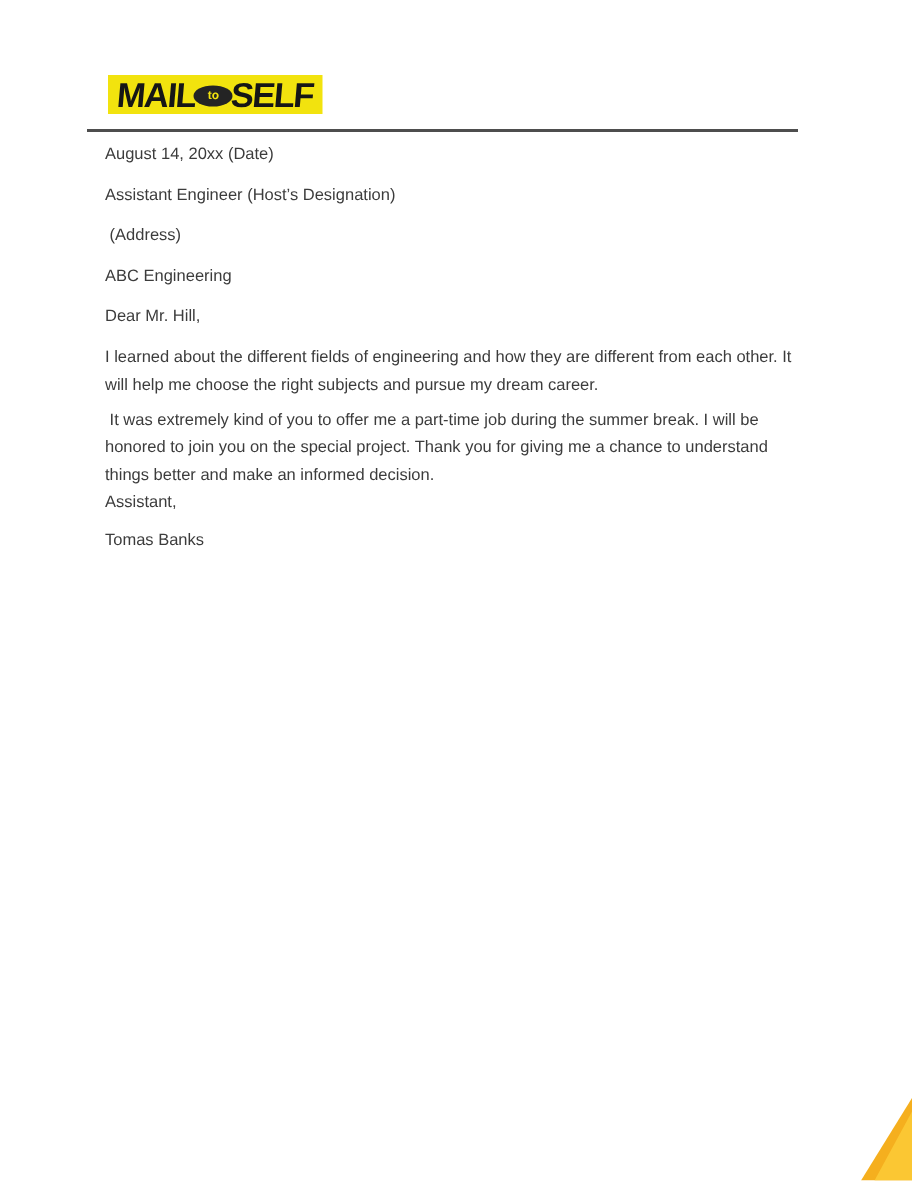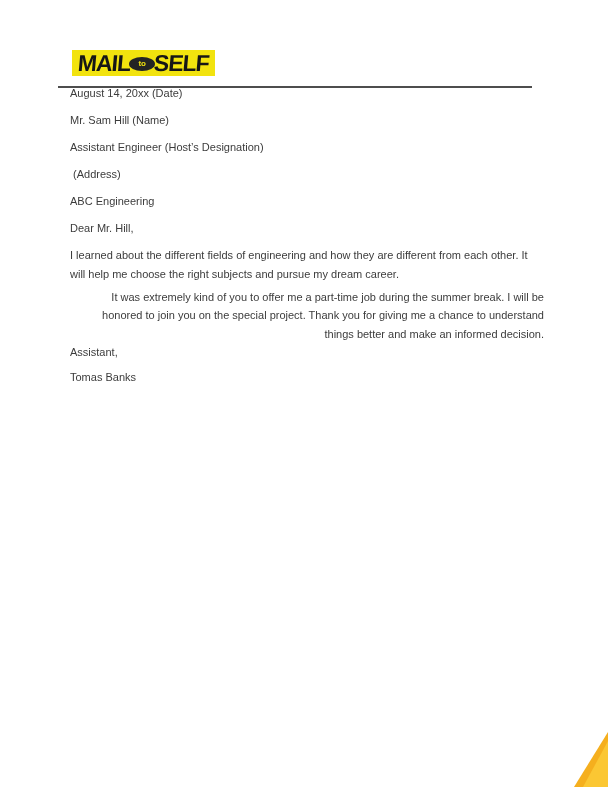--- a/index.html
+++ b/index.html
@@ -55,32 +55,32 @@
     top: 86px;
     width: 474px;
     height: 2px;
     background: #4e4e4e;
   }
 
   
   .letter {
     position: absolute;
     left: 70px;
-    top: 84px;
+    top: 94px;
     width: 474px;
     font-size: 11px;
     line-height: 18.5px;
     color: #3c3c3c;
   }
   .letter p {
     margin: 0 0 8.5px 0;
     white-space: pre-wrap;
   }
   .letter p.para { margin-bottom: 4.5px; }
-  .letter p.para-last { margin-bottom: 0; text-align: right; }
+  .letter p.para-last { margin-bottom: 0; }
   .letter p.closing { margin-bottom: 6px; }
 
   
   .corner-graphic {
     position: absolute;
     right: 0;
     bottom: 0;
     display: block;
   }
 </style>
@@ -90,21 +90,20 @@
 <div class="logo">
   <span class="word">MAIL</span>
   <span class="to-badge">to</span>
   <span class="word">SELF</span>
 </div>
 
 <div class="divider"></div>
 
 <div class="letter">
   <p>August 14, 20xx (Date)</p>
-  <p>Mr. Sam Hill (Name)</p>
   <p>Assistant Engineer (Host’s Designation)</p>
   <p> (Address)</p>
   <p>ABC Engineering</p>
   <p>Dear Mr. Hill,</p>
   <p class="para">I learned about the different fields of engineering and how they are different from each other. It will help me choose the right subjects and pursue my dream career.</p>
   <p class="para para-last"> It was extremely kind of you to offer me a part-time job during the summer break. I will be honored to join you on the special project. Thank you for giving me a chance to understand things better and make an informed decision.</p>
   <p class="closing">Assistant,</p>
   <p>Tomas Banks</p>
 </div>
 

